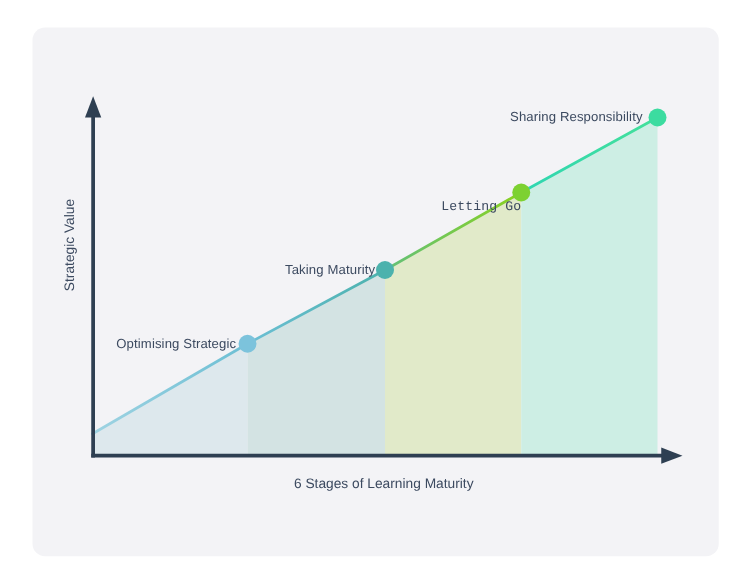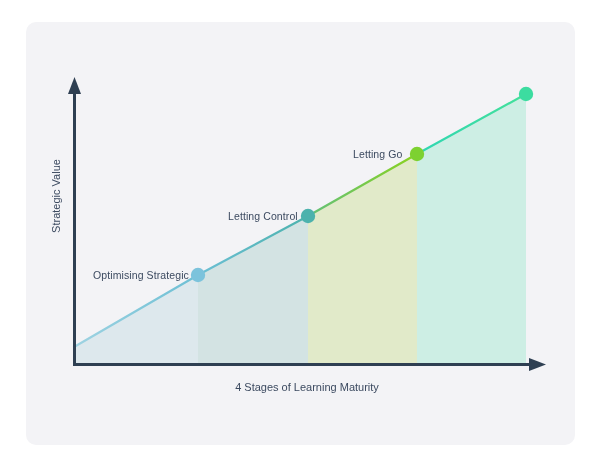--- a/index.html
+++ b/index.html
@@ -38,21 +38,21 @@
   .label {
     position: absolute;
     color: #3c4a60;
     font-size: 10.5px;
     font-family: "Liberation Sans", sans-serif;
     white-space: nowrap;
     letter-spacing: 0.1px;
   }
   #lbl-0 { left: 93px;  top: 269px; }
   #lbl-1 { left: 228px; top: 210px; }
-  #lbl-2 { left: 353px; top: 148px; }
+  #lbl-2 { left: 353px; top: 160px; font-family: Liberation Mono, monospace; }
   #lbl-3 { left: 408px; top: 88px;  }
   #ylabel {
     position: absolute;
     left: -4px;
     top: 190px;
     width: 120px;
     text-align: center;
     transform: rotate(-90deg);
     transform-origin: 50% 50%;
     color: #3c4a60;
@@ -122,19 +122,20 @@
 
     <g>
       <circle cx="198" cy="275" r="7.2" fill="#7cc3dc"></circle>
       <circle cx="308" cy="216" r="7.2" fill="#4cb2ad"></circle>
       <circle cx="417" cy="154" r="7.2" fill="#7dd131"></circle>
       <circle cx="526" cy="94" r="7.2" fill="#3cdca0"></circle>
     </g>
   </svg>
 
   <div class="label" id="lbl-0">Optimising Strategic</div>
-  <div class="label" id="lbl-1">Letting Control</div>
+  <div class="label" id="lbl-1">Taking Maturity</div>
   <div class="label" id="lbl-2">Letting Go</div>
+  <div class="label" id="lbl-3">Sharing Responsibility</div>
 
   <div id="ylabel">Strategic Value</div>
-  <div id="xlabel">4 Stages of Learning Maturity</div>
+  <div id="xlabel">6 Stages of Learning Maturity</div>
 
 </div>
 
 </body></html>

